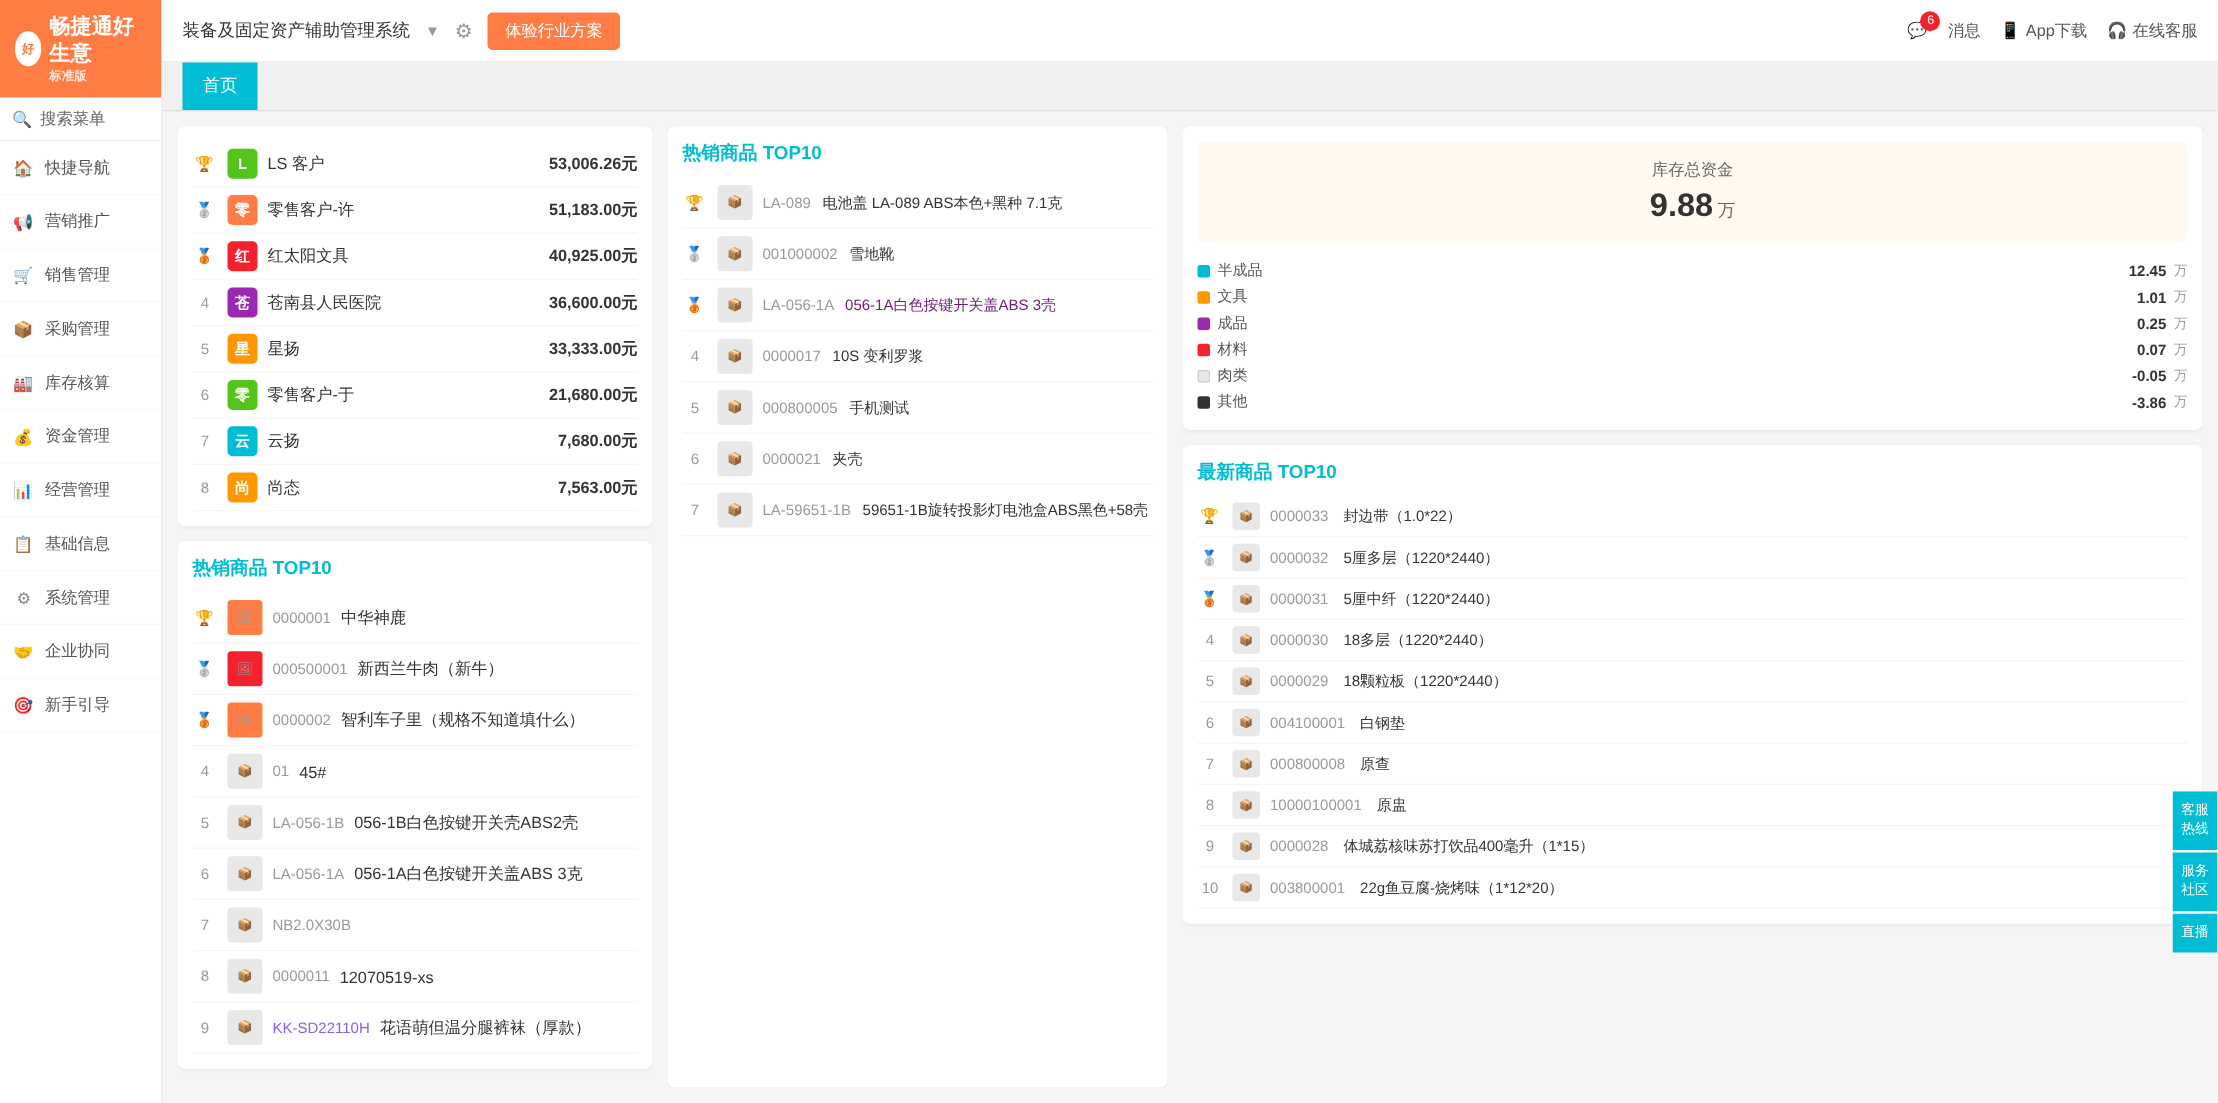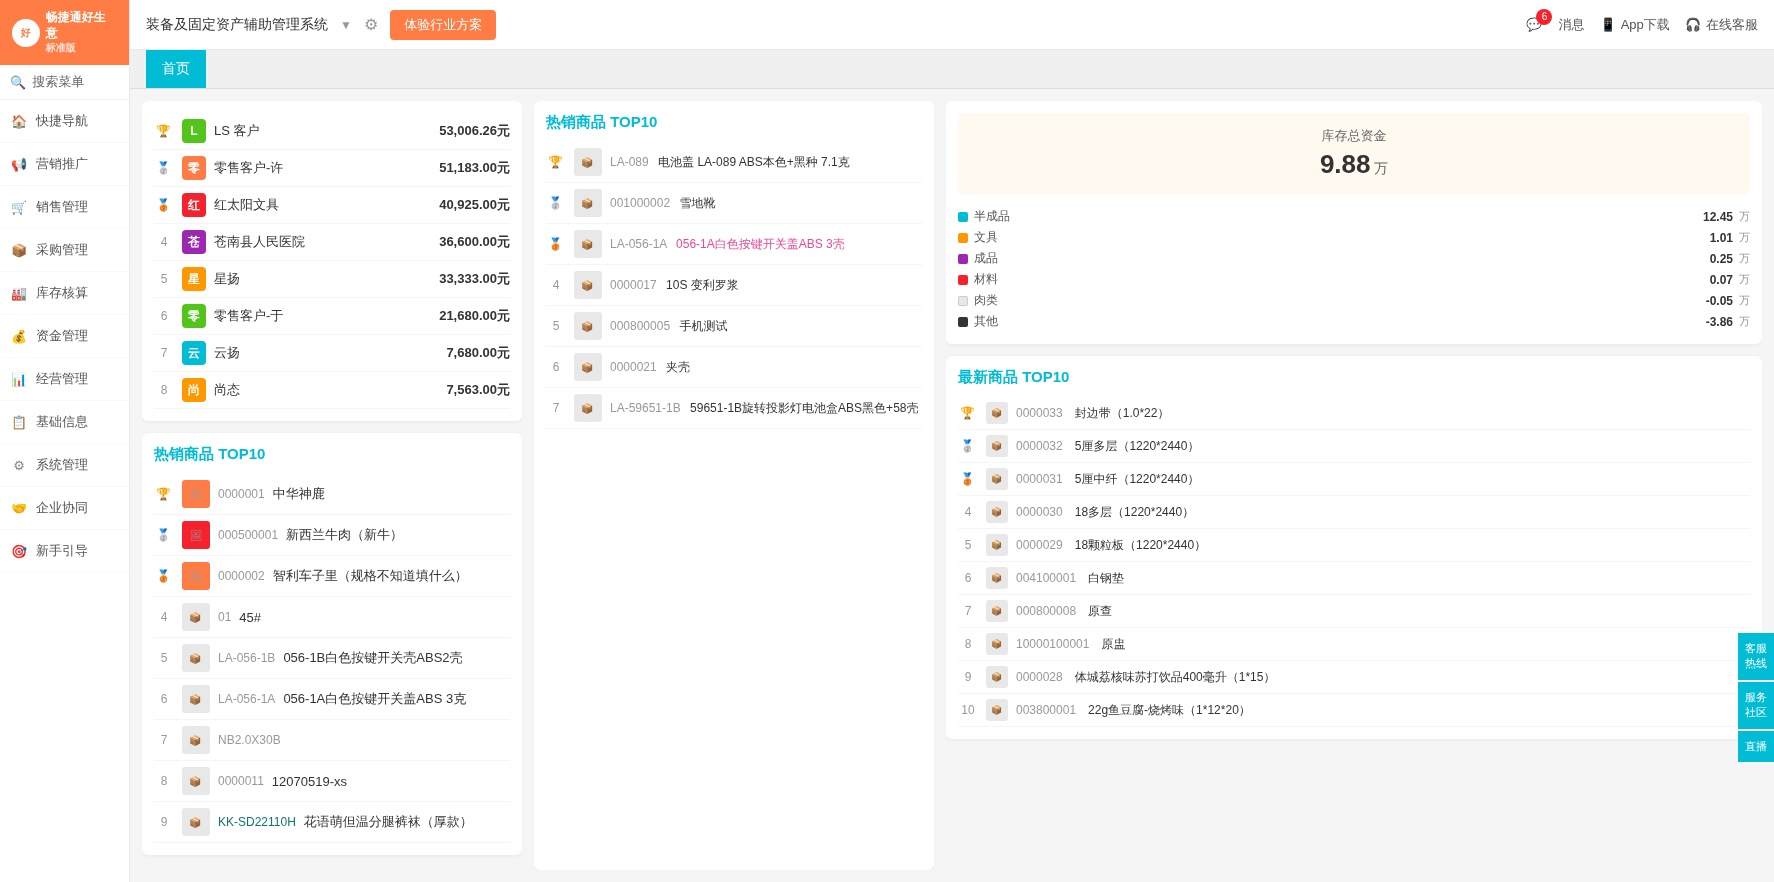--- a/index.html
+++ b/index.html
@@ -32,21 +32,21 @@
       height: 28px;
       background: #fff;
       border-radius: 50%;
       display: flex;
       align-items: center;
       justify-content: center;
       color: #ff7d45;
       font-size: 10px;
       font-weight: bold;
     }
-    .sidebar-logo-text { font-size: 12px; line-height: 1.3; }
+    .sidebar-logo-text { font-size: 17px; line-height: 1.3; }
     .sidebar-logo-sub { font-size: 10px; opacity: 0.8; }
     .sidebar-search {
       padding: 8px 10px;
       border-bottom: 1px solid #f0f0f0;
       display: flex;
       align-items: center;
       gap: 6px;
       cursor: pointer;
       color: #666;
     }
@@ -538,21 +538,21 @@
         </div>
         <div class="hot-item">
           <span class="rank-num">8</span>
           <div class="product-img">📦</div>
           <span style="font-size:12px;color:#999;">0000011</span>
           <span style="font-size:13px;color:#333;">12070519-xs</span>
         </div>
         <div class="hot-item">
           <span class="rank-num">9</span>
           <div class="product-img">📦</div>
-          <span style="font-size:12px;color:#0f766e;">KK-SD22110H</span>
+          <span style="font-size:12px;color:#8b5cf6;">KK-SD22110H</span>
           <span style="font-size:13px;color:#333;">花语萌但温分腿裤袜（厚款）</span>
         </div>
       </div>
     </div>
 
     <div class="middle-panel scrollbar-hide">
       <div class="panel-card" style="flex:1;">
         <div class="panel-title">
           <span>热销商品</span> <span style="color:#00bcd4;">TOP10</span>
         </div>
@@ -575,21 +575,21 @@
               <span style="color:#333;margin-left:6px;">雪地靴</span>
             </div>
           </div>
         </div>
         <div class="product-item">
           <span class="rank-num bronze">🥉</span>
           <div class="product-img">📦</div>
           <div class="product-info">
             <div style="font-size:12px;">
               <span style="color:#999;">LA-056-1A</span>
-              <span style="color:#ec4899;margin-left:6px;">056-1A白色按键开关盖ABS 3壳</span>
+              <span style="color:#701a75;margin-left:6px;">056-1A白色按键开关盖ABS 3壳</span>
             </div>
           </div>
         </div>
         <div class="product-item">
           <span class="rank-num">4</span>
           <div class="product-img">📦</div>
           <div class="product-info">
             <div style="font-size:12px;">
               <span style="color:#999;">0000017</span>
               <span style="color:#333;margin-left:6px;">10S 变利罗浆</span>

